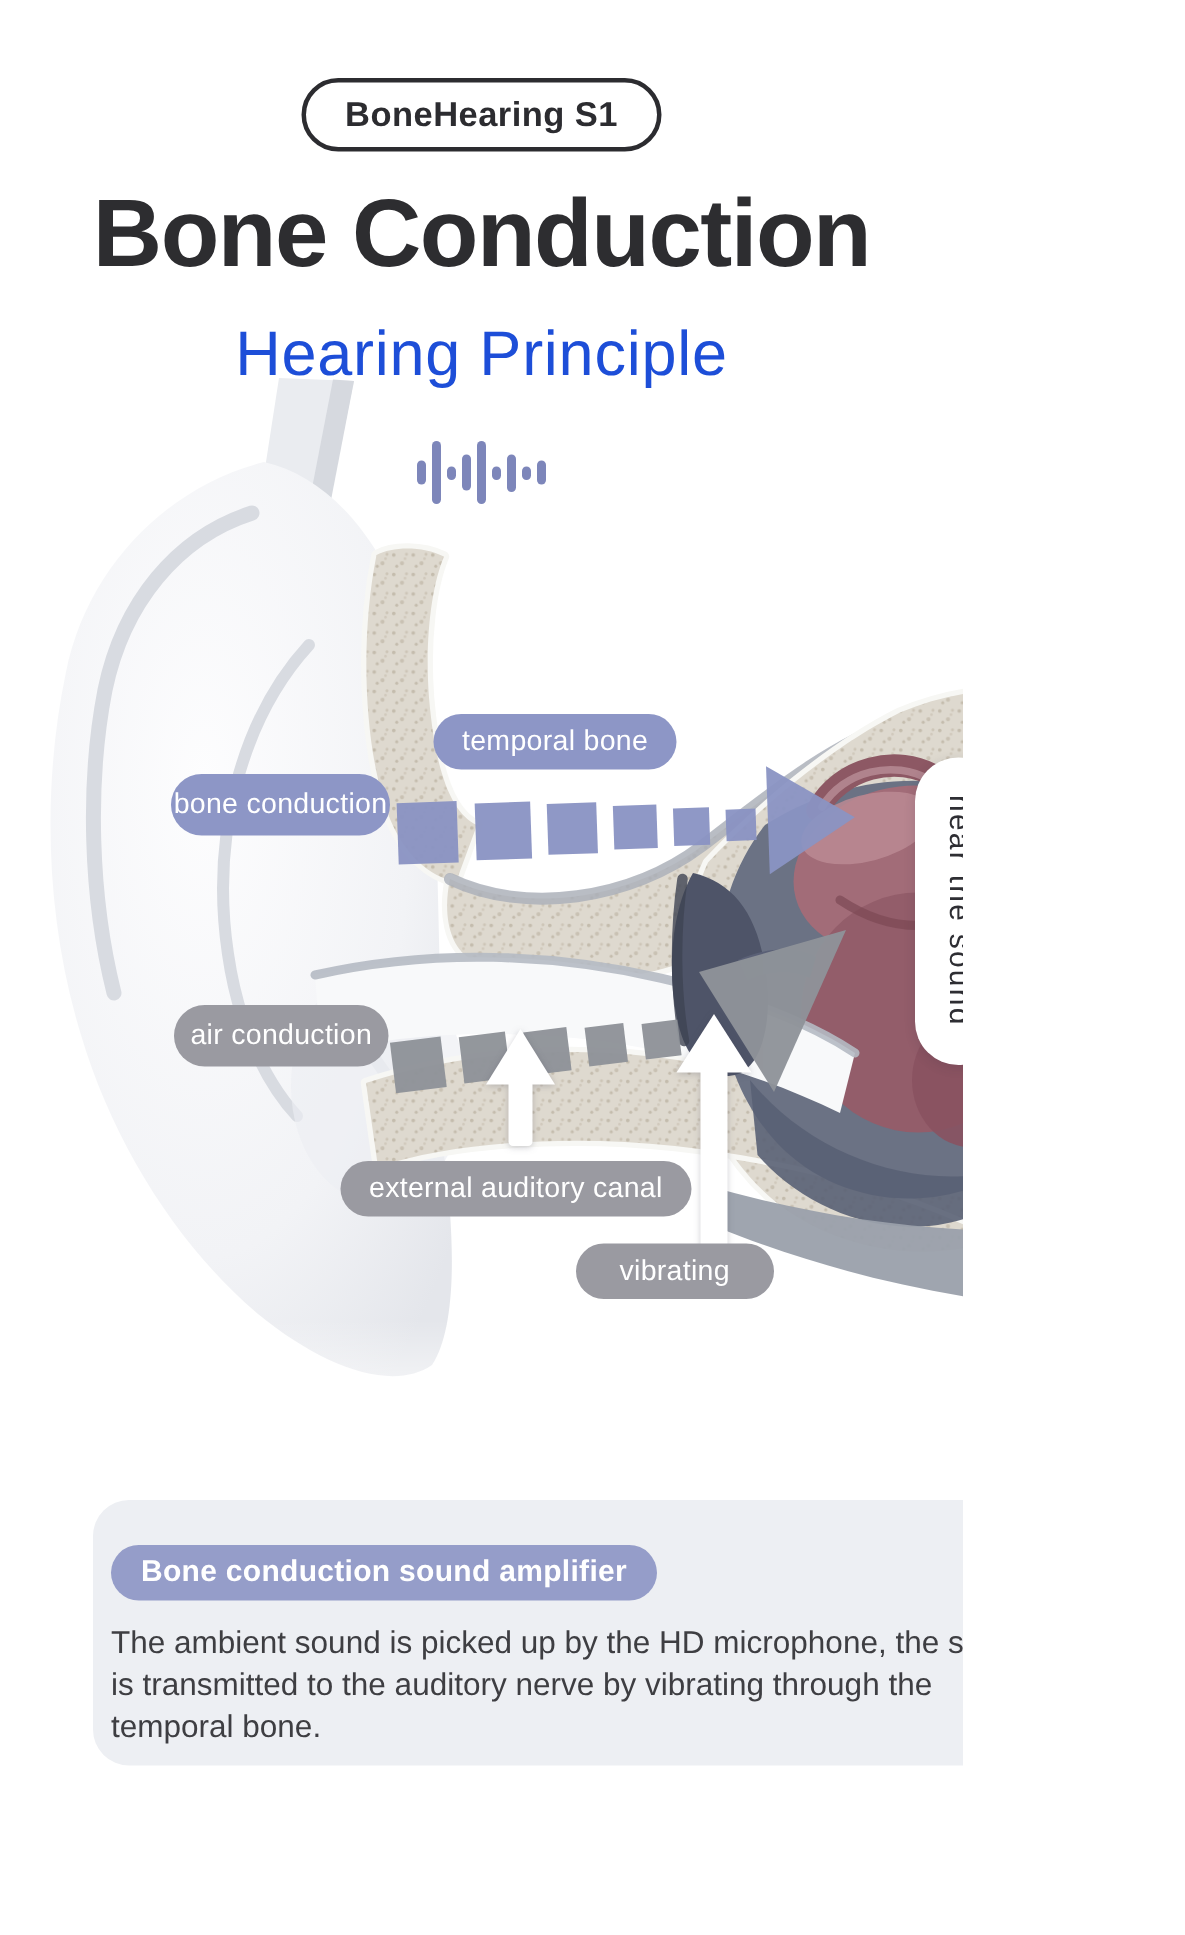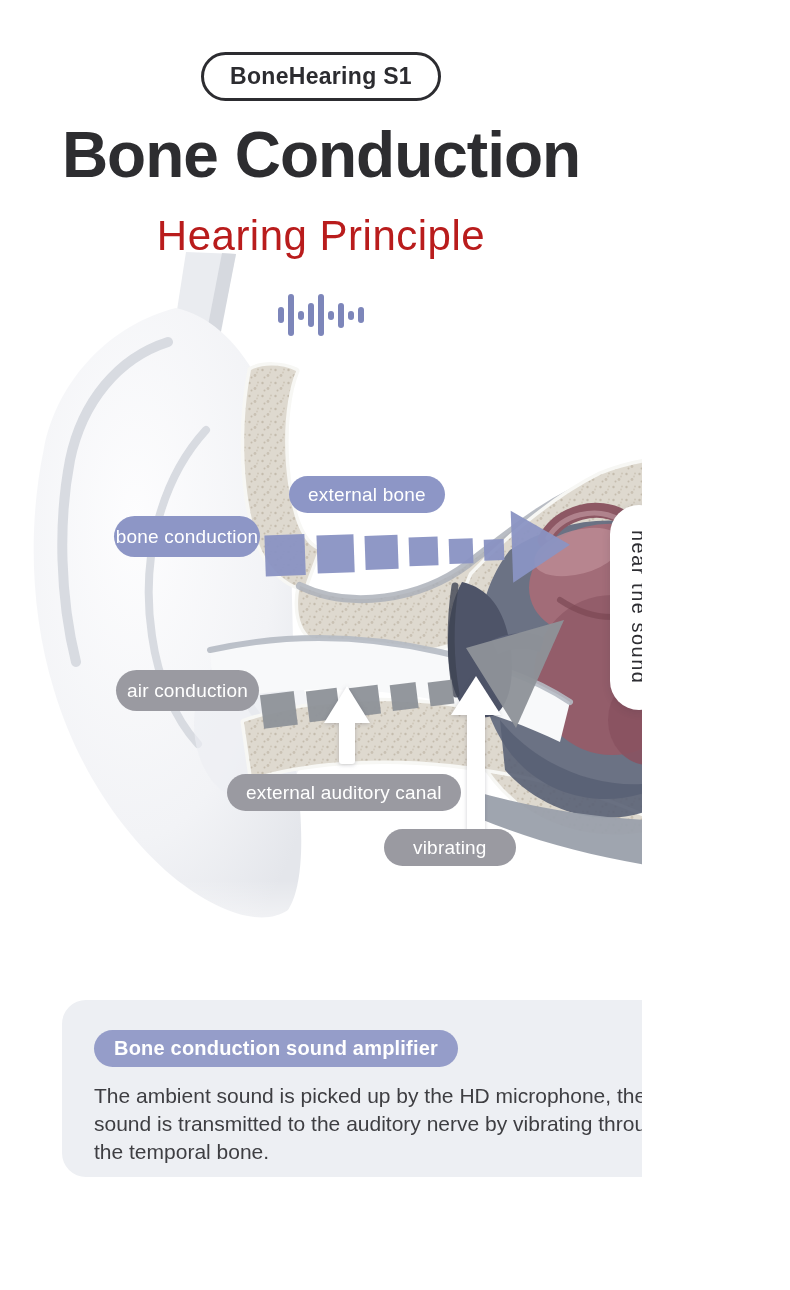--- a/index.html
+++ b/index.html
@@ -5,21 +5,21 @@
   html,body{margin:0;padding:0;background:#fff;}
   .page{position:relative;width:642px;height:1290px;overflow:hidden;background:#fff;
         font-family:"Liberation Sans",sans-serif;}
   
   .badge-wrap{position:absolute;top:52px;left:0;width:100%;text-align:center;}
   .badge{display:inline-block;border:3.5px solid #2c2c30;border-radius:999px;
          padding:8px 26px;font-size:23px;font-weight:700;color:#2c2c30;letter-spacing:.3px;}
   .title{position:absolute;top:118px;left:0;width:100%;text-align:center;
          font-size:64px;font-weight:800;color:#2d2d30;letter-spacing:-1px;}
   .subtitle{position:absolute;top:212px;left:0;width:100%;text-align:center;
-            font-size:42px;font-weight:400;color:#b91c1c;letter-spacing:.5px;}
+            font-size:42px;font-weight:400;color:#1d4ed8;letter-spacing:.5px;}
   .soundwave{position:absolute;top:292px;left:0;width:100%;display:flex;
              justify-content:center;align-items:center;gap:4px;height:46px;}
   .soundwave i{display:block;width:6px;border-radius:4px;background:#7d86ba;}
   
   .illus{position:absolute;top:250px;left:0;width:790px;height:710px;}
   
   .pill{position:absolute;color:#fff;font-size:19px;font-weight:500;line-height:1.12;
         text-align:center;border-radius:999px;letter-spacing:.2px;}
   .pill.lav{background:#8d96c6;}
   .pill.gry{background:#9a9aa1;}
@@ -28,21 +28,21 @@
   .pill-bonecond{left:114px;top:516px;width:146px;padding:10px 0;border-radius:33px;}
   .pill-aircond{left:116px;top:670px;width:143px;padding:10px 0;border-radius:33px;}
   .pill-extcanal{left:227px;top:774px;}
   .pill-vibrating{left:384px;top:829px;padding:8px 29px;}
   .pill-hear{left:610px;top:505px;width:58px;height:205px;background:#fff;border-radius:29px;
              box-shadow:0 2px 8px rgba(40,40,60,.14);display:flex;align-items:center;justify-content:center;}
   .pill-hear span{writing-mode:vertical-rl;font-size:20px;color:#2e2e33;font-weight:500;
                   letter-spacing:1.5px;white-space:nowrap;}
   
   .card{position:absolute;left:62px;top:1000px;width:666px;height:177px;
-        background:#edeff3;border-radius:24px;box-sizing:border-box;padding:30px 28px 0 32px;}
+        background:#edeff3;border-radius:24px;box-sizing:border-box;padding:30px 28px 0 12px;}
   .card-tag{display:inline-block;background:#959dc9;color:#fff;border-radius:999px;
             padding:7px 20px;font-size:20px;font-weight:600;letter-spacing:.2px;}
   .card-body{margin-top:15px;font-size:21px;line-height:1.33;color:#3e3e42;max-width:628px;}
 </style>
 </head>
 <body>
 
 <div class="page">
 
   <div class="badge-wrap">
@@ -176,21 +176,21 @@
       <rect x="339" y="470" width="16" height="44" rx="3"></rect>
     </g>
     <g fill="#ffffff" style="filter:drop-shadow(0 1px 2px rgba(60,60,80,.25))">
       <polygon points="476,426 451,465 501,465"></polygon>
       <rect x="467" y="462" width="18" height="122" rx="3"></rect>
     </g>
 
     <rect x="0" y="630" width="790" height="80" fill="url(#fadeGrad)"></rect>
   </svg>
 
-  <div class="pill lav pad pill-temporal">external bone</div>
+  <div class="pill lav pad pill-temporal">temporal bone</div>
   <div class="pill lav pill-bonecond">bone conduction</div>
   <div class="pill gry pill-aircond">air conduction</div>
   <div class="pill gry pad pill-extcanal">external auditory canal</div>
   <div class="pill gry pill-vibrating">vibrating</div>
   <div class="pill-hear pill">
     <span>hear the sound</span>
   </div>
 
   <div class="card">
     <span class="card-tag">Bone conduction sound amplifier</span>

